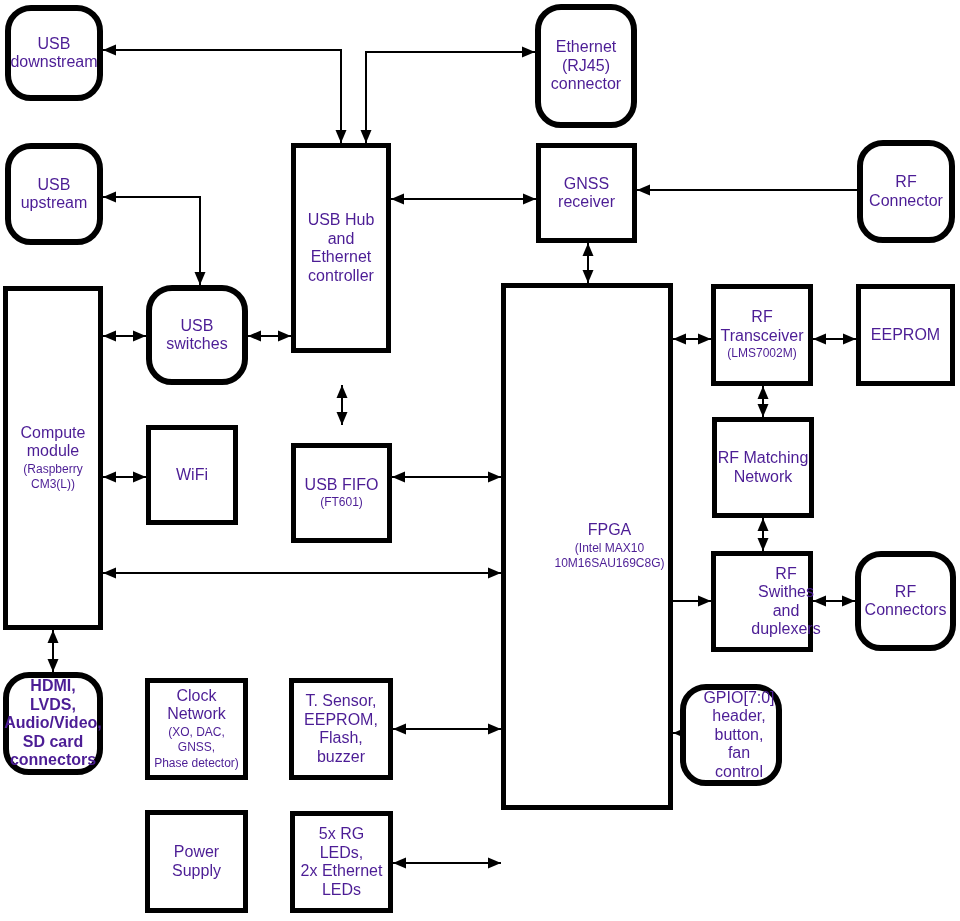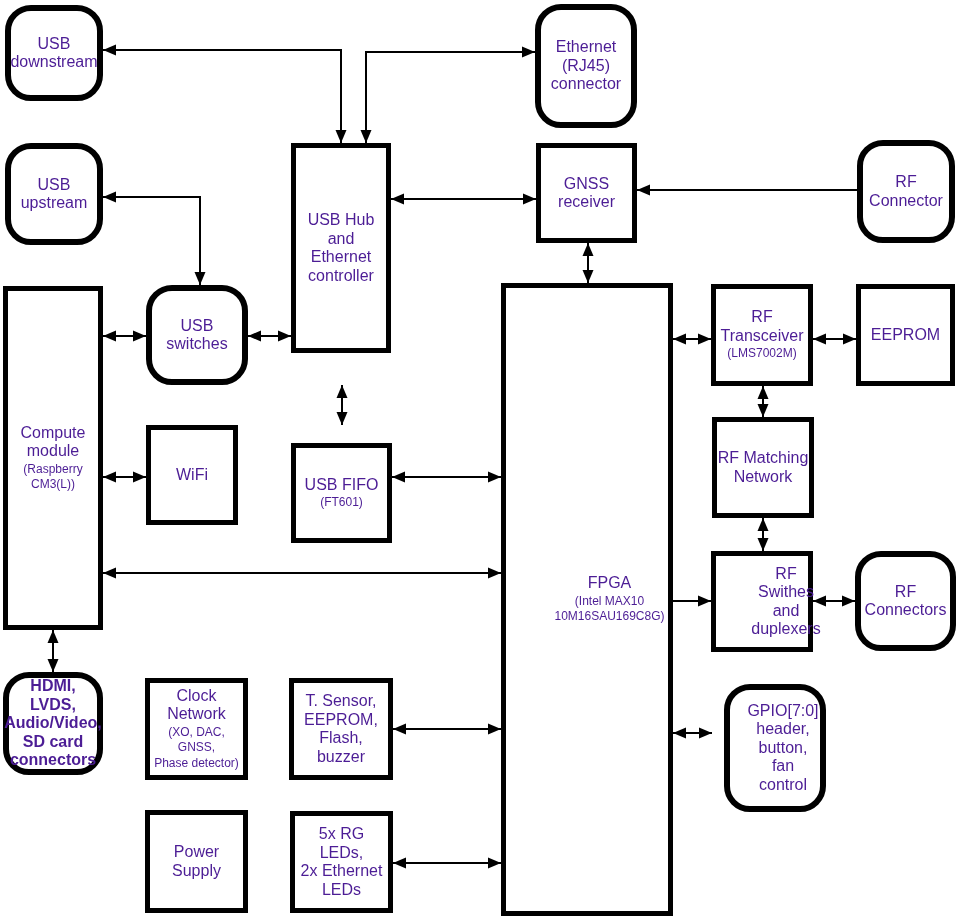--- a/index.html
+++ b/index.html
@@ -194,21 +194,21 @@
       <span class="sublabel">(Raspberry
 CM3(L))</span>
     </div>
     <div class="node" style="left: 146px; top: 425px; width: 92px; height: 100px;">
       <span class="label">WiFi</span>
     </div>
     <div class="node" style="left: 291px; top: 425px; width: 101px; height: 100px; margin-top: 18px;">
       <span class="label">USB FIFO</span>
       <span class="sublabel">(FT601)</span>
     </div>
-    <div class="node" style="left: 501px; top: 283px; width: 172px; height: 633px; padding-left: 45px;">
+    <div class="node" style="left: 501px; top: 283px; width: 172px; height: 527px; padding-left: 45px;">
       <span class="label">FPGA</span>
       <span class="sublabel">(Intel MAX10
 10M16SAU169C8G)</span>
     </div>
     <div class="node" style="left: 711px; top: 284px; width: 102px; height: 102px;">
       <span class="label">RF
 Transceiver</span>
       <span class="sublabel">(LMS7002M)</span>
     </div>
     <div class="node" style="left: 856px; top: 284px; width: 99px; height: 102px;">
@@ -220,21 +220,21 @@
     </div>
     <div class="node" style="left: 711px; top: 551px; width: 102px; height: 101px; padding-left: 48px;">
       <span class="label">RF Swithes
 and
 duplexers</span>
     </div>
     <div class="node rounded" style="left: 855px; top: 551px; width: 101px; height: 100px;">
       <span class="label">RF
 Connectors</span>
     </div>
-    <div class="node rounded" style="left: 724px; top: 684px; width: 102px; height: 128px; padding-left: 16px;">
+    <div class="node rounded" style="left: 680px; top: 684px; width: 102px; height: 102px; padding-left: 16px;">
       <span class="label">GPIO[7:0]
 header,
 button,
 fan control</span>
     </div>
     <div class="node rounded" style="left: 3px; top: 672px; width: 100px; height: 103px; font-weight: bold;">
       <span class="label">HDMI,
 LVDS,
 Audio/Video,
 SD card

